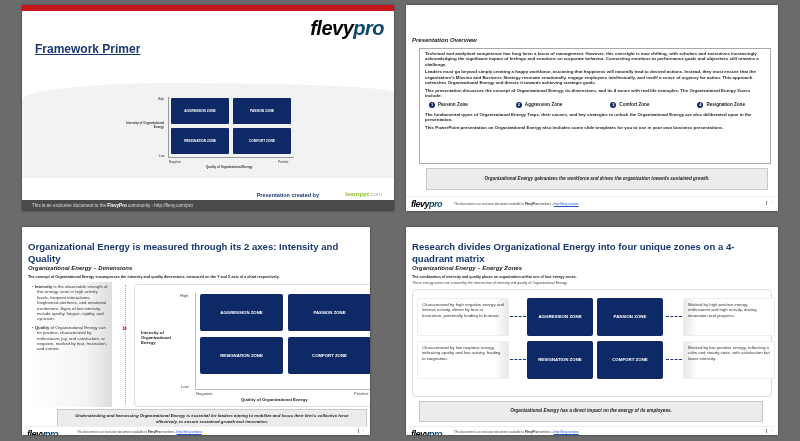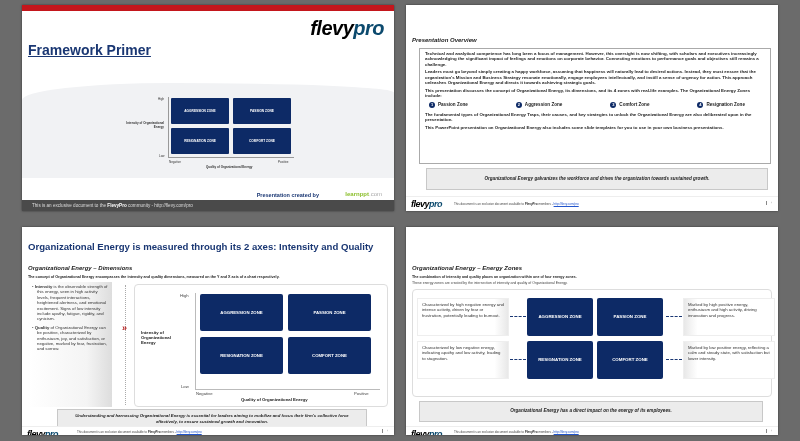--- a/index.html
+++ b/index.html
@@ -8,30 +8,30 @@
     background: #6b6b6b;
     font-family: "Liberation Sans", sans-serif;
     position: relative;
   }
   .slide {
     position: absolute; background: #fff; overflow: hidden;
     box-shadow: 0 0 2px rgba(0,0,0,0.5);
   }
   #s1 { left: 22px; top: 5px; width: 372px; height: 206px; }
   #s2 { left: 406px; top: 5px; width: 372px; height: 206px; }
-  #s3 { left: 22px; top: 227px; width: 372px; height: 208px; }
+  #s3 { left: 22px; top: 227px; width: 300px; height: 208px; padding-left: 48px; }
   #s4 { left: 406px; top: 227px; width: 372px; height: 208px; }
 
   
   .s1-redbar { position:absolute; left:0; top:0; width:100%; height:6px; background:#c4161c; }
   .logo { font-weight: bold; font-style: italic; letter-spacing: -0.5px; }
   .logo .fl { color:#000000; }
   .logo .pr { color:#0c4a6e; }
   .s1-logo { position:absolute; right:10px; top:12px; font-size:20px; }
-  .s1-kicker { position:absolute; left:6px; top:37px; font-size:14px; font-weight:bold; color:#1a3773; text-decoration: underline; }
+  .s1-kicker { position:absolute; left:13px; top:37px; font-size:12px; font-weight:bold; color:#1a3773; text-decoration: underline; }
   .s1-title { position:absolute; left:7px; top:48px; font-size:16px; font-weight:bold; color:#1a3773; }
   .s1-wave { position:absolute; left:0; top:78px; width:100%; height:95px; background:#f1f2f4; border-radius: 40% 60% 0 0 / 18% 10% 0 0; }
   .s1-credit { position:absolute; right:75px; top:187px; font-size:5.5px; font-weight:bold; color:#1a3773; }
   .s1-learn { position:absolute; right:12px; top:186px; font-size:6px; font-weight:bold; color:#8cbf2d; }
   .s1-learn .dot { color:#aaa; font-weight:normal; }
   .s1-footer { position:absolute; left:0; bottom:0; width:100%; height:11px; background:#4a4a4a; color:#ddd; font-size:4.6px; line-height:11px; padding-left:10px; box-sizing:border-box; }
   .s1-footer b { color:#fff; }
 
   
   .mm { position:absolute; left:122px; top:92px; width:160px; height:73px; }
@@ -175,20 +175,21 @@
   <div class="callout" style="left:35px;top:182px;width:310px;height:20px;font-size:4.3px">Understanding and harnessing Organizational Energy is essential for leaders aiming to mobilize and focus their firm's collective force effectively, to ensure sustained growth and innovation.</div>
   <div class="s3-src" style="top:204px">Source: Unleashing Organizational Energy, Bruch, Ghoshal, MIT Sloan Management Review, 2003</div>
   <div class="cfooter" style="height:12px;bottom:-4px">
     <span class="logo"><span class="fl">flevy</span><span class="pr">pro</span></span>
     <span class="ftxt" style="left:55px;top:3px"><span>This document is an exclusive document available to </span><b>FlevyPro</b><span> members - </span><span class="lnk">http://flevy.com/pro</span></span>
     <span class="pg" style="top:2px">›</span>
   </div>
 </div>
 
 <div class="slide s4" id="s4">
+  <div class="ctitle">Research divides Organizational Energy into four unique zones on a 4-quadrant matrix</div>
   <div class="subhead" style="top:38px">Organizational Energy – Energy Zones</div>
   <div class="s4-d1">The combination of intensity and quality places an organization within one of four energy zones.</div>
   <div class="s4-d2">These energy zones are created by the intersection of intensity and quality of Organizational Energy.</div>
 
   <div class="s4-panel">
     <div class="s4-text" style="left:4px;top:8px">Characterized by high negative energy and intense activity, driven by fear or frustration, potentially leading to burnout.</div>
     <div class="conn" style="left:97px;top:26px"></div>
     <div class="bm" style="left:114px;top:8px">AGGRESSION ZONE</div>
     <div class="bm" style="left:184px;top:8px">PASSION ZONE</div>
     <div class="conn" style="left:253px;top:26px"></div>

